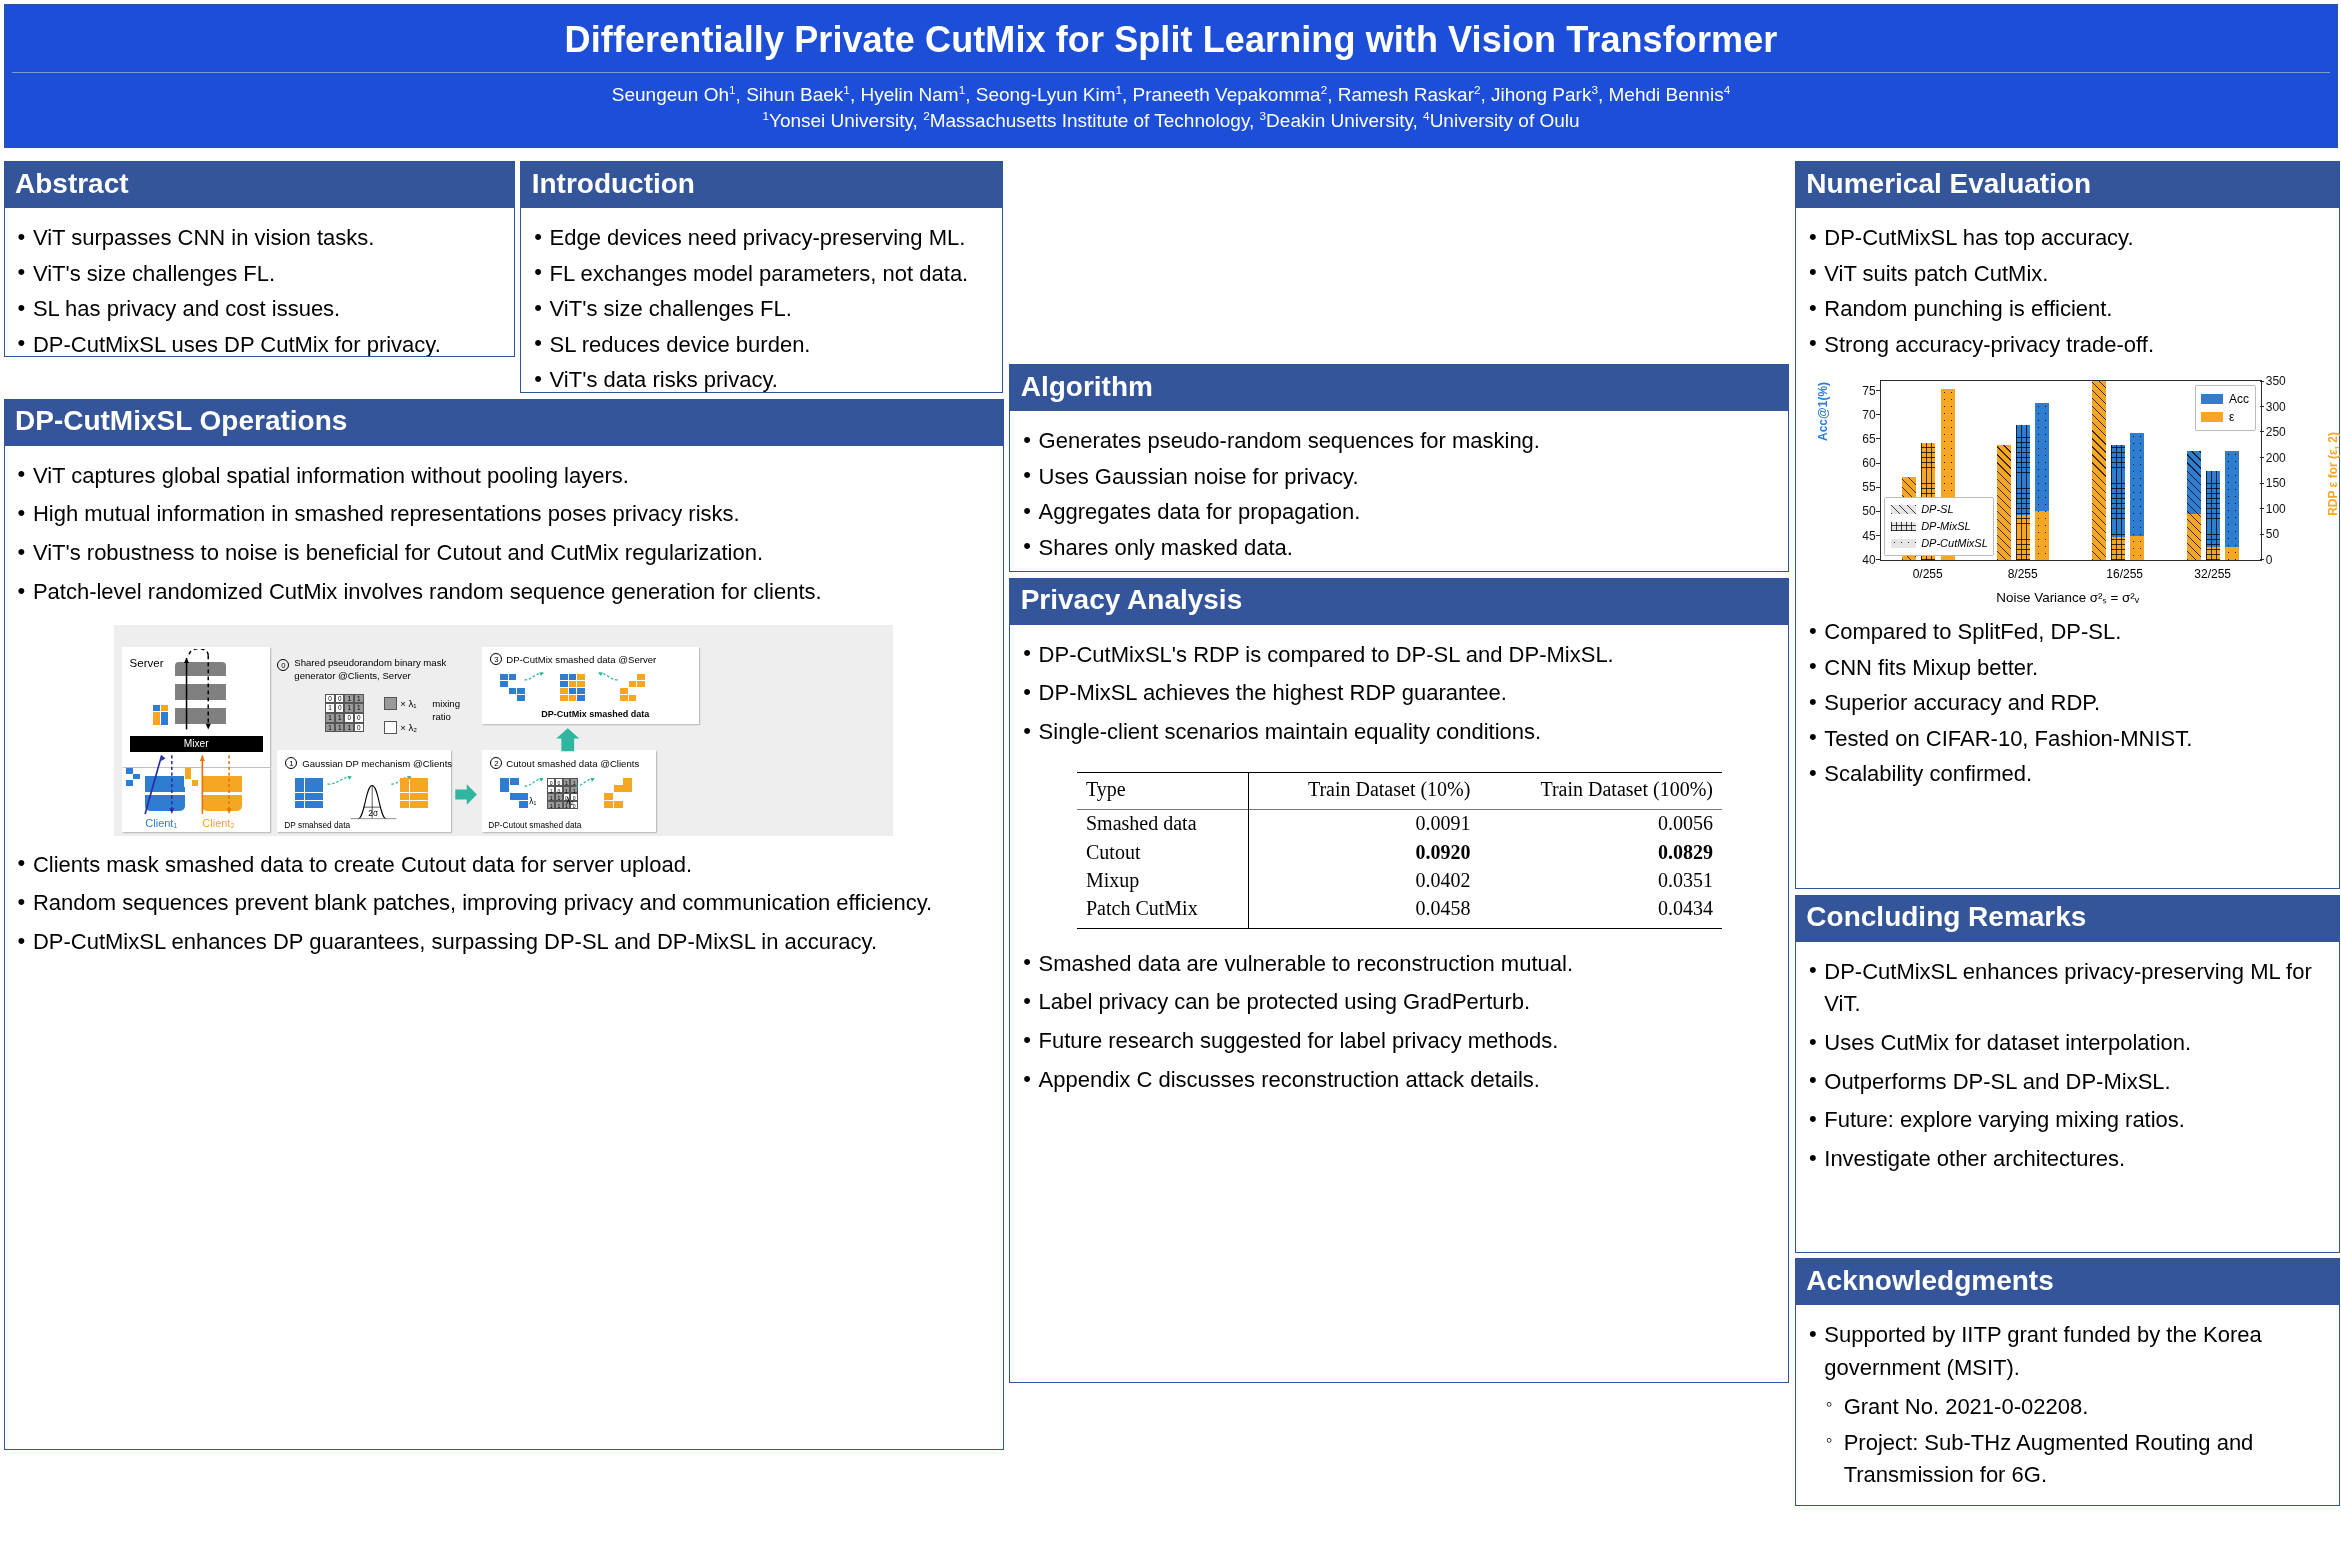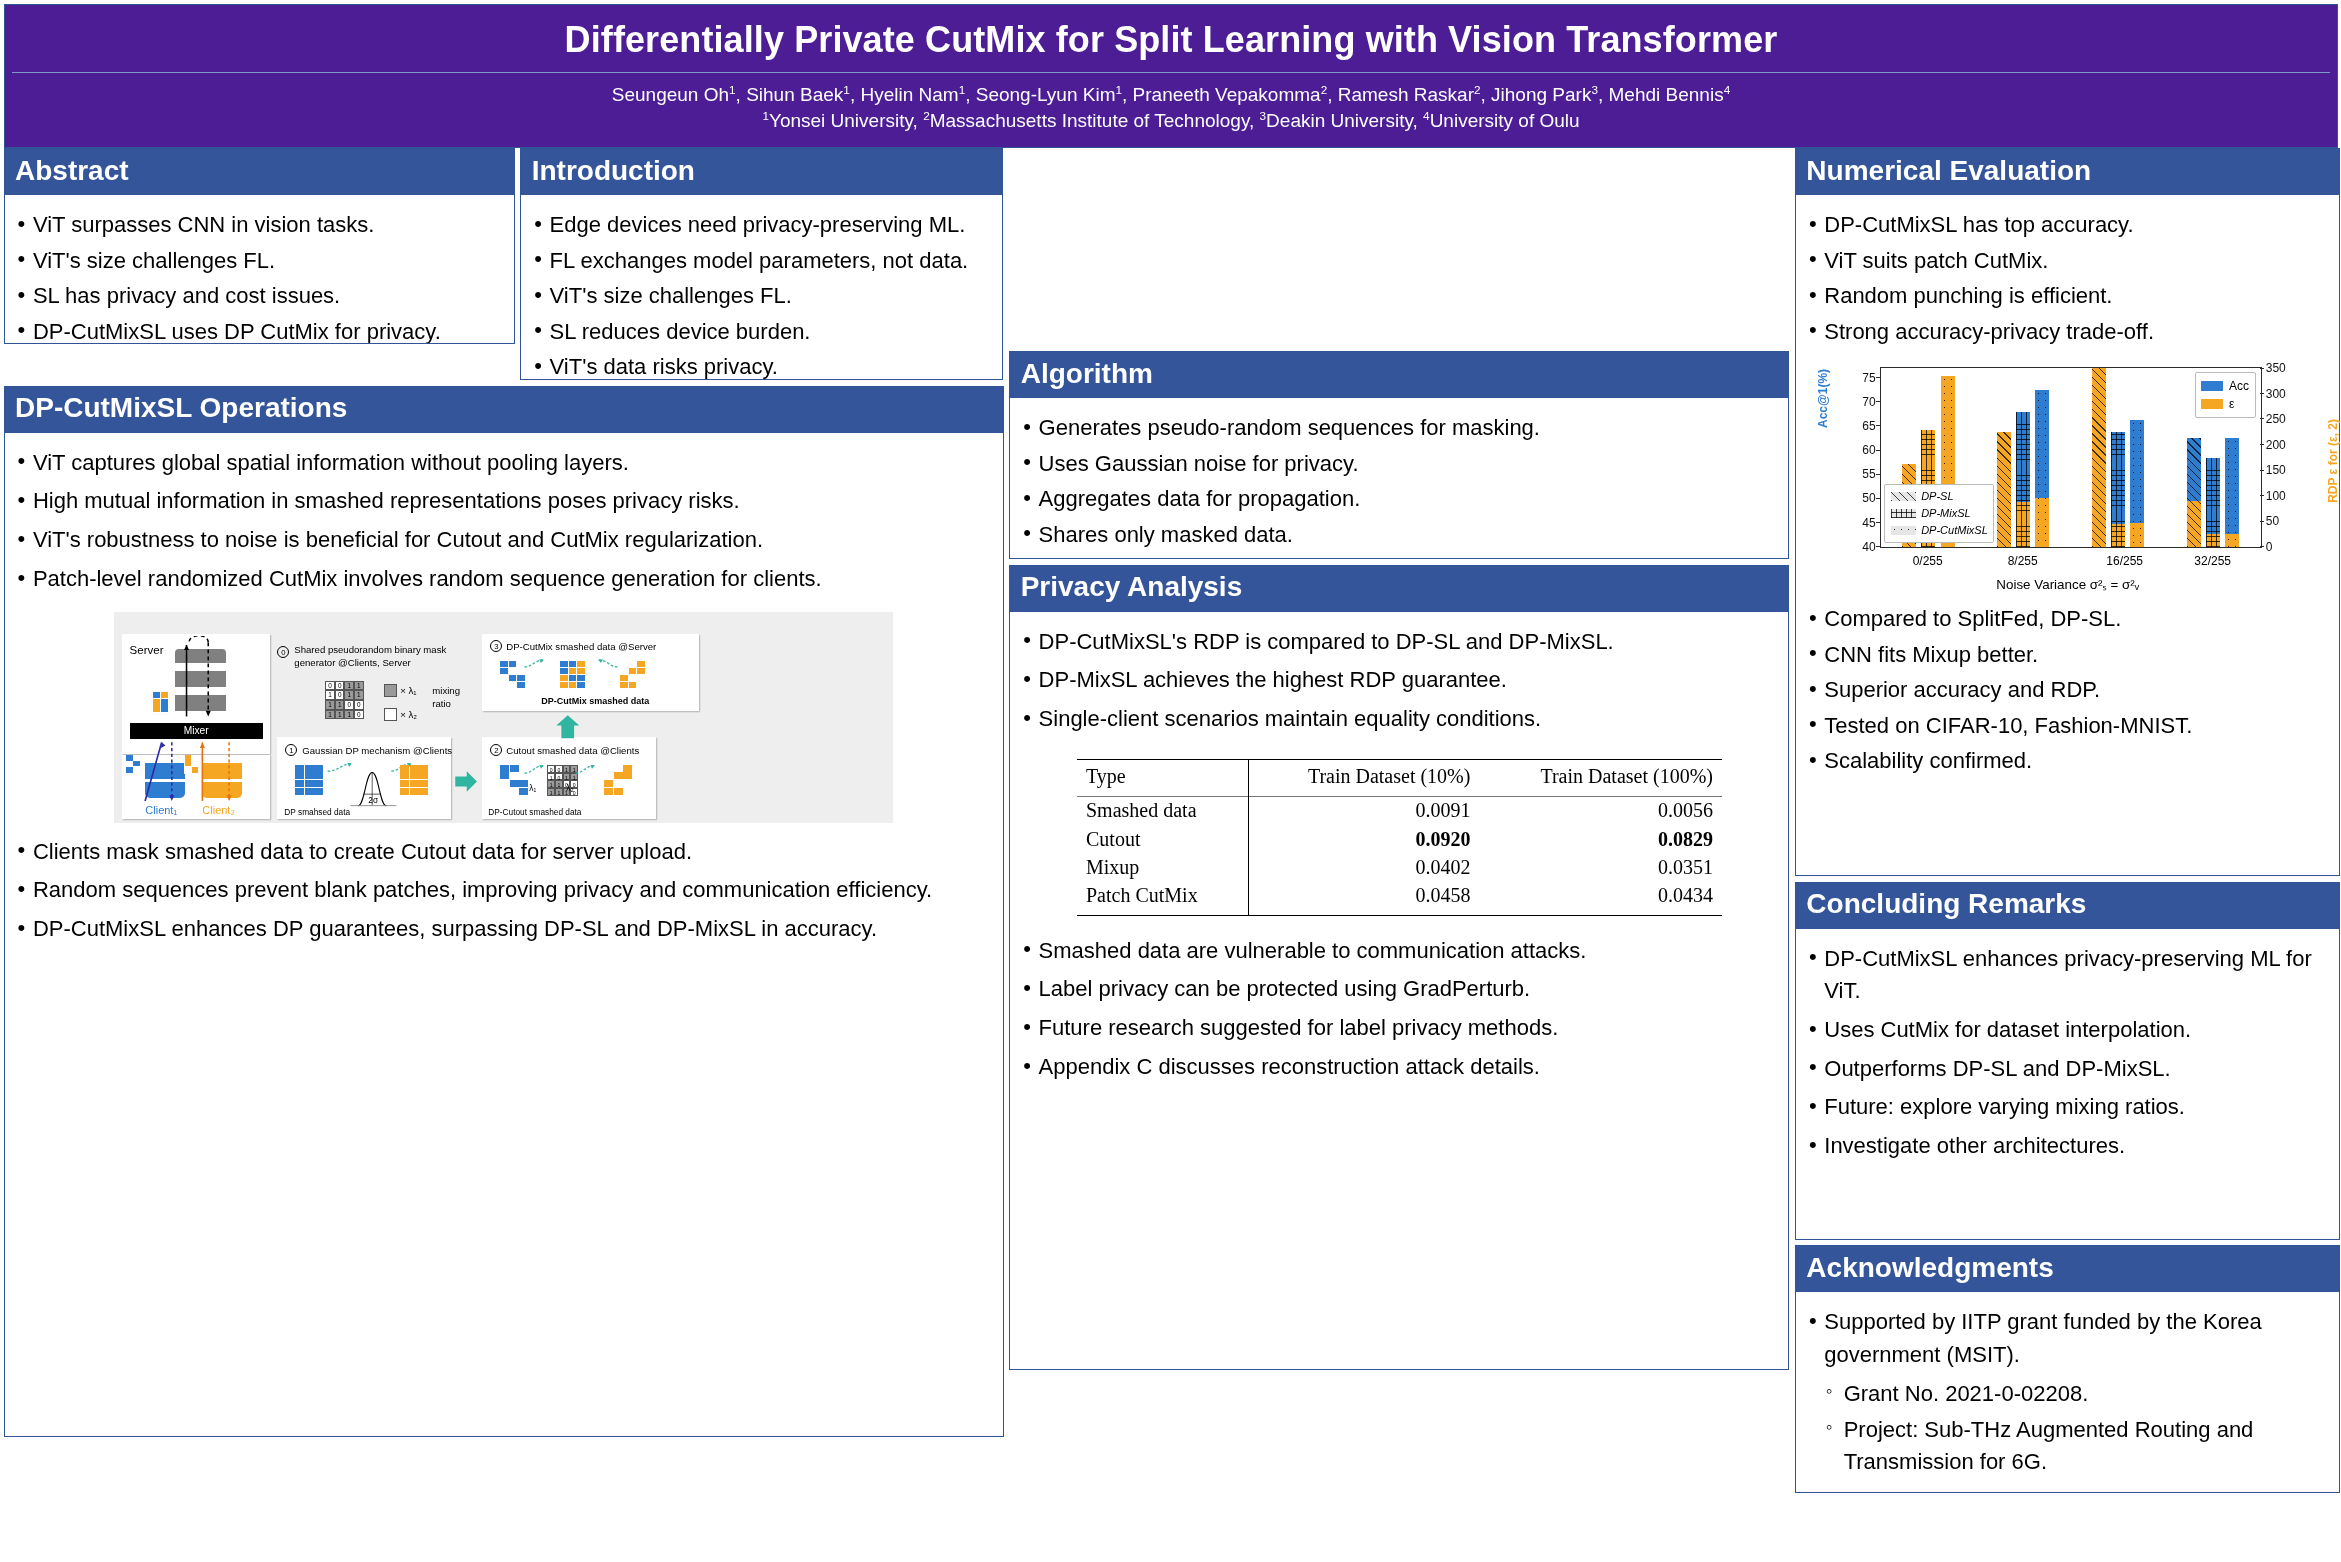--- a/index.html
+++ b/index.html
@@ -8,25 +8,25 @@
     font-family: "Liberation Sans", sans-serif;
     background:#ffffff;
     color:#000;
     overflow:hidden;
   }
   .poster { position:relative; width:2342px; height:1562px; background:#fff; padding:3.8px; }
 
   
   .title-banner {
     border:1.9px solid #2F5597;
-    background:#4c1d95;
+    background:#1d4ed8;
     color:#fff;
     text-align:center;
     padding:10.2px 0 14px 0;
-    margin-bottom:0;
+    margin-bottom:13px;
   }
   .poster-title {
     font-size:36px; font-weight:bold; letter-spacing:0.1px;
     padding:3.8px 0 11.5px 0;
     border-bottom:1.3px solid #7F9BCC;
     margin:0 7.7px 9px 7.7px;
   }
   .authors { font-size:19px; line-height:1.32; font-weight:400; }
   .affils  { font-size:19px; line-height:1.32; font-weight:400; }
   sup { font-size:.62em; vertical-align:super; }
@@ -536,21 +536,21 @@
                   <tr>
                     <td class="c-type">Patch CutMix</td>
                     <td class="c-num">0.0458</td>
                     <td class="c-num">0.0434</td>
                   </tr>
                 </tbody>
             </table>
           </div>
 
           <ul class="b">
-              <li>Smashed data are vulnerable to communication attacks.</li>
+              <li>Smashed data are vulnerable to reconstruction mutual.</li>
               <li>Label privacy can be protected using GradPerturb.</li>
               <li>Future research suggested for label privacy methods.</li>
               <li>Appendix C discusses reconstruction attack details.</li>
             </ul>
         </div>
       </div>
     </div>
 
     <div class="col-right">
 

